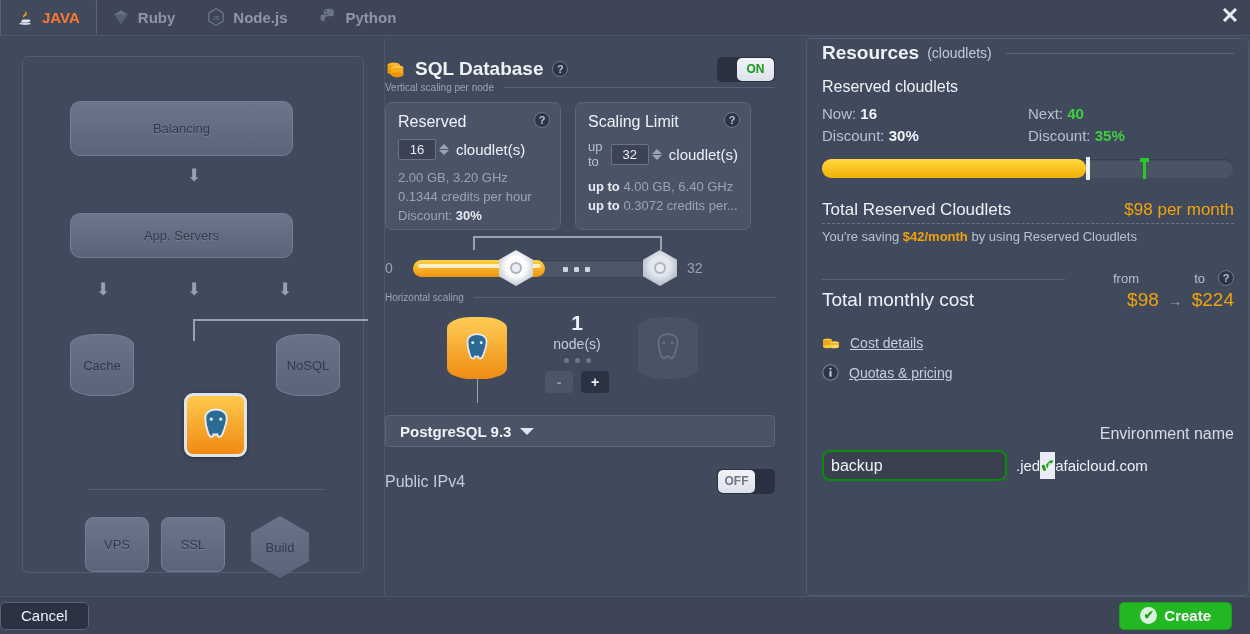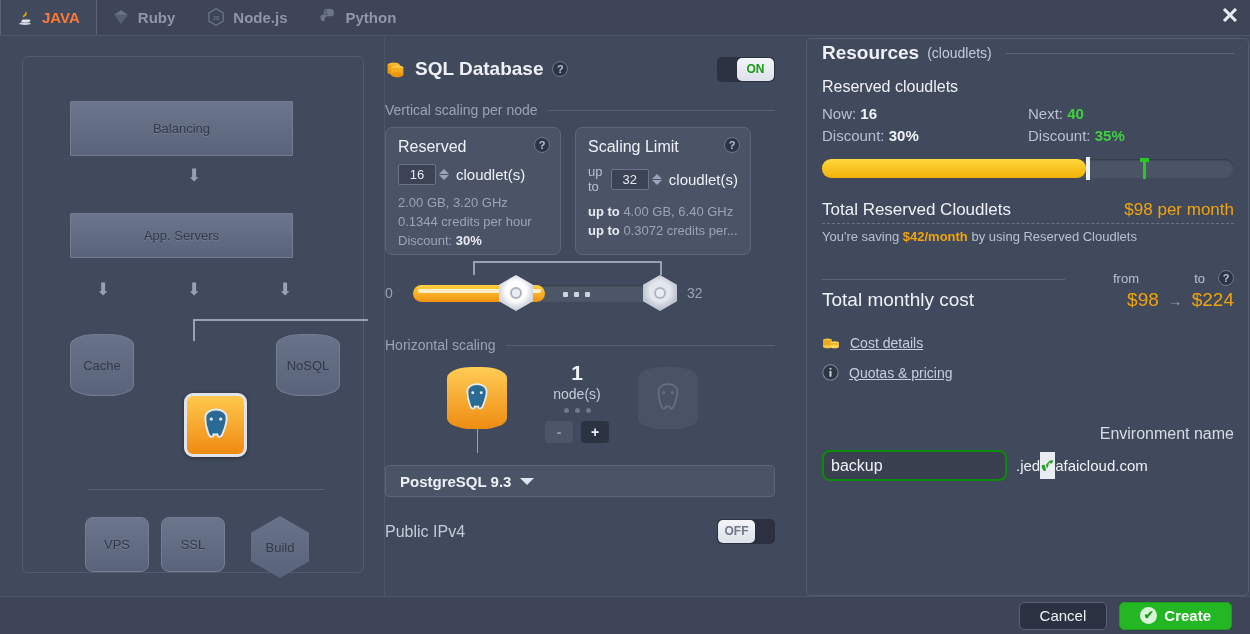--- a/index.html
+++ b/index.html
@@ -75,21 +75,21 @@
     width: 443px; height: 558px;
     border: 1px solid #525b70;
     border-radius: 5px;
   }
 
   
   .node-bar {
     position: absolute;
     background: linear-gradient(#6b768d, #59637a);
     border: 1px solid #737e94;
-    border-radius: 1px;
+    border-radius: 10px;
     color: #333a4a;
     font-size: 13px;
     display: flex; align-items: center; justify-content: center;
     cursor: pointer;
     text-shadow: 0 1px 0 rgba(255,255,255,0.13);
   }
   .node-cyl {
     position: absolute;
     width: 64px; height: 62px;
     background: linear-gradient(#68738a, #59637a);
@@ -130,21 +130,21 @@
   .sqlhead { display:flex; align-items:center; gap:9px; height: 26px; }
   .sqltitle { font-size: 19px; font-weight: bold; color: #eef1f6; }
   .helpdot {
     display:inline-block; width:16px; height:16px; border-radius:50%;
     background:#2d3444; border:1px solid #6e7789; color:#b7c0d2;
     font-size:11px; font-weight:bold; line-height:14px; text-align:center;
     cursor:pointer; vertical-align: middle;
   }
   .sectlabel {
     display:flex; align-items:center; gap:10px;
-    color:#9aa3b5; font-size:14px; margin-top: 20px;
+    color:#9aa3b5; font-size:10px; margin-top: 0;
   }
   .sectlabel .rule { flex:1; height:1px; background:#565f73; }
 
   .vcards { display:flex; gap:14px; margin-top:9px; }
   .vcard {
     width: 176px; height: 128px;
     background:#4b5467; border:1px solid #5c root; border:1px solid #5c6579;
     border-radius:7px; padding:10px 12px; position:relative;
     cursor: pointer;
   }
@@ -302,21 +302,21 @@
     width:33px; height:27px; background:#e9edf3; display:flex;
     align-items:center; justify-content:center; color:#21a321; font-size:18px; font-weight:bold;
     margin-right:0;
   }
   .envsuffix { color:#eef1f6; font-size:15px; margin-left:9px;}
 
   
   .footer {
     position:absolute; left:0; bottom:0; width:1250px; height:38px;
     background:#3d4556; border-top:1px solid #4d556a;
-    display:flex; align-items:center; justify-content:flex-end; gap:12px;
+    display:flex; align-items:center; justify-content:space-between; gap:12px;
     padding-right:18px;
     margin-top:36px;
   }
   .btn {
     height:28px; border-radius:5px; padding:0 20px; font-size:15px;
     display:flex;align-items:center;justify-content:center;gap:7px; cursor:pointer;
   }
   .btn.cancel { background:#2b3242; color:#eef1f6; border:1px solid #59melt; border:1px solid #596279;}
   .btn.create { background:#23b723; color:#ffffff; font-weight:bold; border:1px solid #1d9c1d;}
   .ok-circle {

